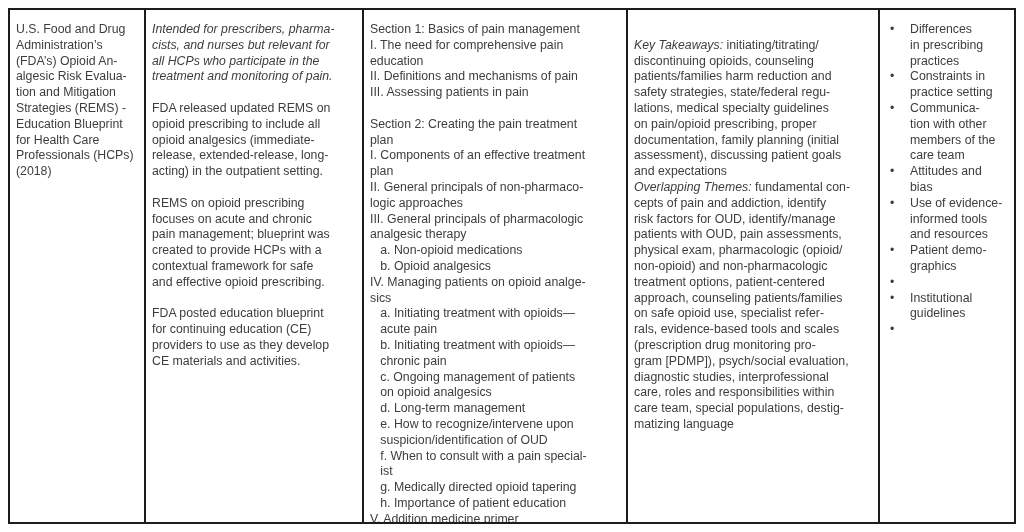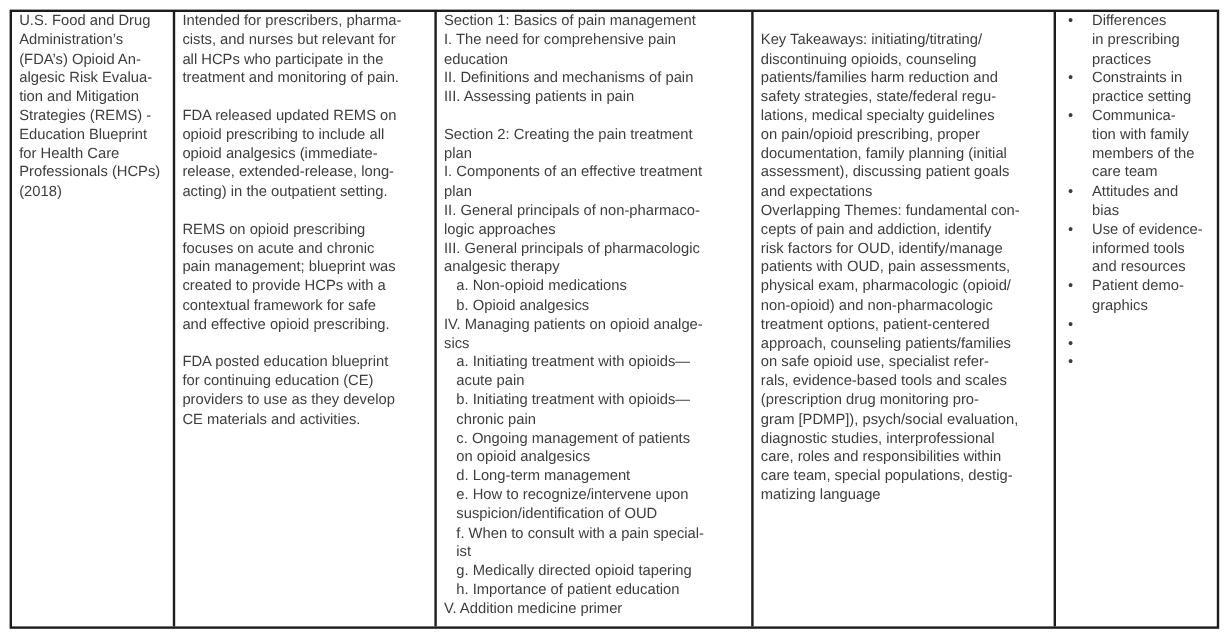--- a/index.html
+++ b/index.html
@@ -18,29 +18,29 @@
     height: 516px;
     border: 2px solid #1c1c1c;
     box-sizing: border-box;
     display: grid;
     grid-template-columns: 136px 218px 264px 252px 1fr;
     background: #ffffff;
   }
   .cell {
     box-sizing: border-box;
     border-right: 2px solid #1c1c1c;
-    padding: 0 5px 4px 6px;
+    padding: 12px 5px 4px 6px;
     overflow: hidden;
     font-size: 12.3px;
     line-height: 15.8px;
     color: #3d3d3d;
   }
   .cell:last-child { border-right: none; }
   .pre { white-space: pre-wrap; }
-  .italic { }
+  .italic { font-style: italic; }
   .para-gap { margin-top: 15.8px; }
   .bullet-list { display: block; }
   .bullet-item {
     display: flex;
     align-items: flex-start;
   }
   .bullet-glyph {
     flex: 0 0 24px;
     padding-left: 4px;
     box-sizing: border-box;
@@ -166,21 +166,21 @@
 practices</span>
       </div>
       <div class="bullet-item">
         <span class="bullet-glyph">•</span>
         <span class="bullet-text">Constraints in
 practice setting</span>
       </div>
       <div class="bullet-item">
         <span class="bullet-glyph">•</span>
         <span class="bullet-text">Communica-
-tion with family
+tion with other
 members of the
 care team</span>
       </div>
       <div class="bullet-item">
         <span class="bullet-glyph">•</span>
         <span class="bullet-text">Attitudes and
 bias</span>
       </div>
       <div class="bullet-item">
         <span class="bullet-glyph">•</span>
@@ -191,20 +191,22 @@
       <div class="bullet-item">
         <span class="bullet-glyph">•</span>
         <span class="bullet-text">Patient demo-
 graphics</span>
       </div>
       <div class="bullet-item">
         <span class="bullet-glyph">•</span>
       </div>
       <div class="bullet-item">
         <span class="bullet-glyph">•</span>
+        <span class="bullet-text">Institutional
+guidelines</span>
       </div>
       <div class="bullet-item">
         <span class="bullet-glyph">•</span>
       </div>
     </div>
   </div>
 
 </div>
 
 </body></html>

